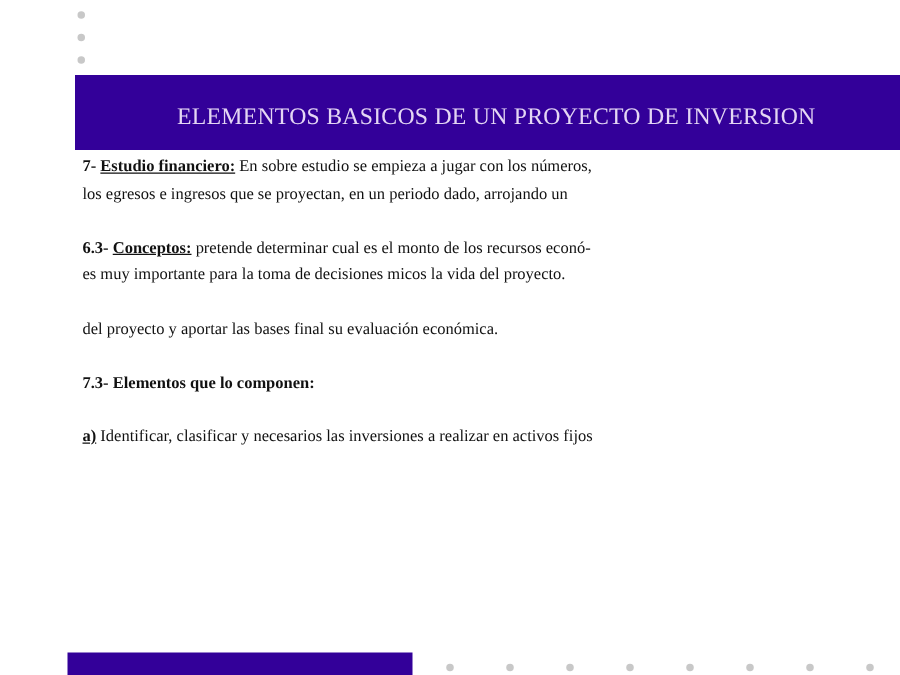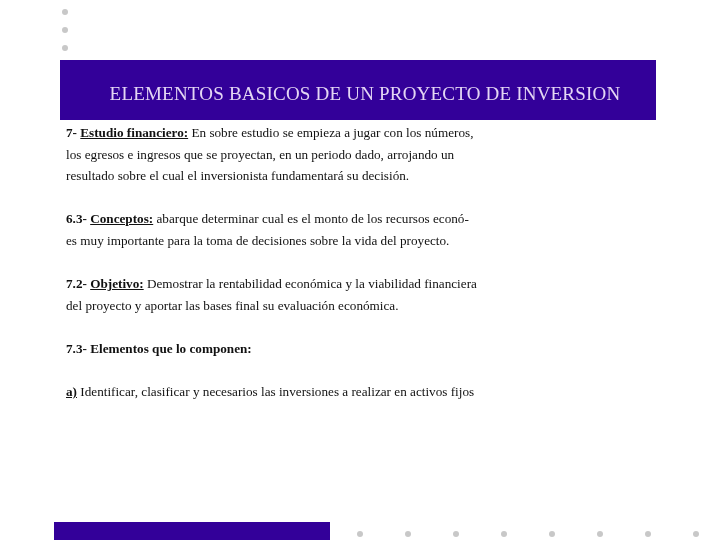--- a/index.html
+++ b/index.html
@@ -19,21 +19,21 @@
       position: absolute;
       width: 6px;
       height: 6px;
       border-radius: 50%;
       background: #c8c8c8;
     }
     .title-banner {
       position: absolute;
       left: 60px;
       top: 60px;
-      width: 596px;
+      width: 660px;
       height: 60px;
       background: #330099;
       display: flex;
       align-items: center;
       justify-content: center;
     }
     .title-text {
       font-family: "Liberation Serif", "DejaVu Serif", serif;
       font-size: 19px;
       color: #e4d6f4;
@@ -83,30 +83,28 @@
 
 <div class="title-banner">
   <span class="title-text">ELEMENTOS BASICOS DE UN PROYECTO DE INVERSION</span>
 </div>
 
 <div class="content">
 
   <div class="para">
     <span class="line"><span class="heading">7-</span> <span class="heading u">Estudio financiero:</span> <span>En sobre estudio se empieza a jugar con los números,</span></span>
     <span class="line">los egresos e ingresos que se proyectan, en un periodo dado, arrojando un</span>
-    <span class="line">resultado sobre el cual el inversionista fundamentará su decisión.</span>
   </div>
 
   <div class="para">
-    <span class="line"><span class="heading">6.3-</span> <span class="heading u">Conceptos:</span> <span>abarque determinar cual es el monto de los recursos econó-</span></span>
-    <span class="line">es muy importante para la toma de decisiones sobre la vida del proyecto.</span>
+    <span class="line"><span class="heading">6.3-</span> <span class="heading u">Conceptos:</span> <span>pretende determinar cual es el monto de los recursos econó-</span></span>
+    <span class="line">es muy importante para la toma de decisiones micos la vida del proyecto.</span>
   </div>
 
   <div class="para">
-    <span class="line"><span class="heading">7.2-</span> <span class="heading u">Objetivo:</span> <span>Demostrar la rentabilidad económica y la viabilidad financiera</span></span>
     <span class="line">del proyecto y aportar las bases final su evaluación económica.</span>
   </div>
 
   <div class="para">
     <span class="line"><span class="heading">7.3-</span> <span class="heading">Elementos que lo componen:</span></span>
   </div>
 
   <div class="para">
     <span class="line"><span class="heading u">a)</span> <span>Identificar, clasificar y necesarios las inversiones a realizar en activos fijos</span></span>
   </div>

